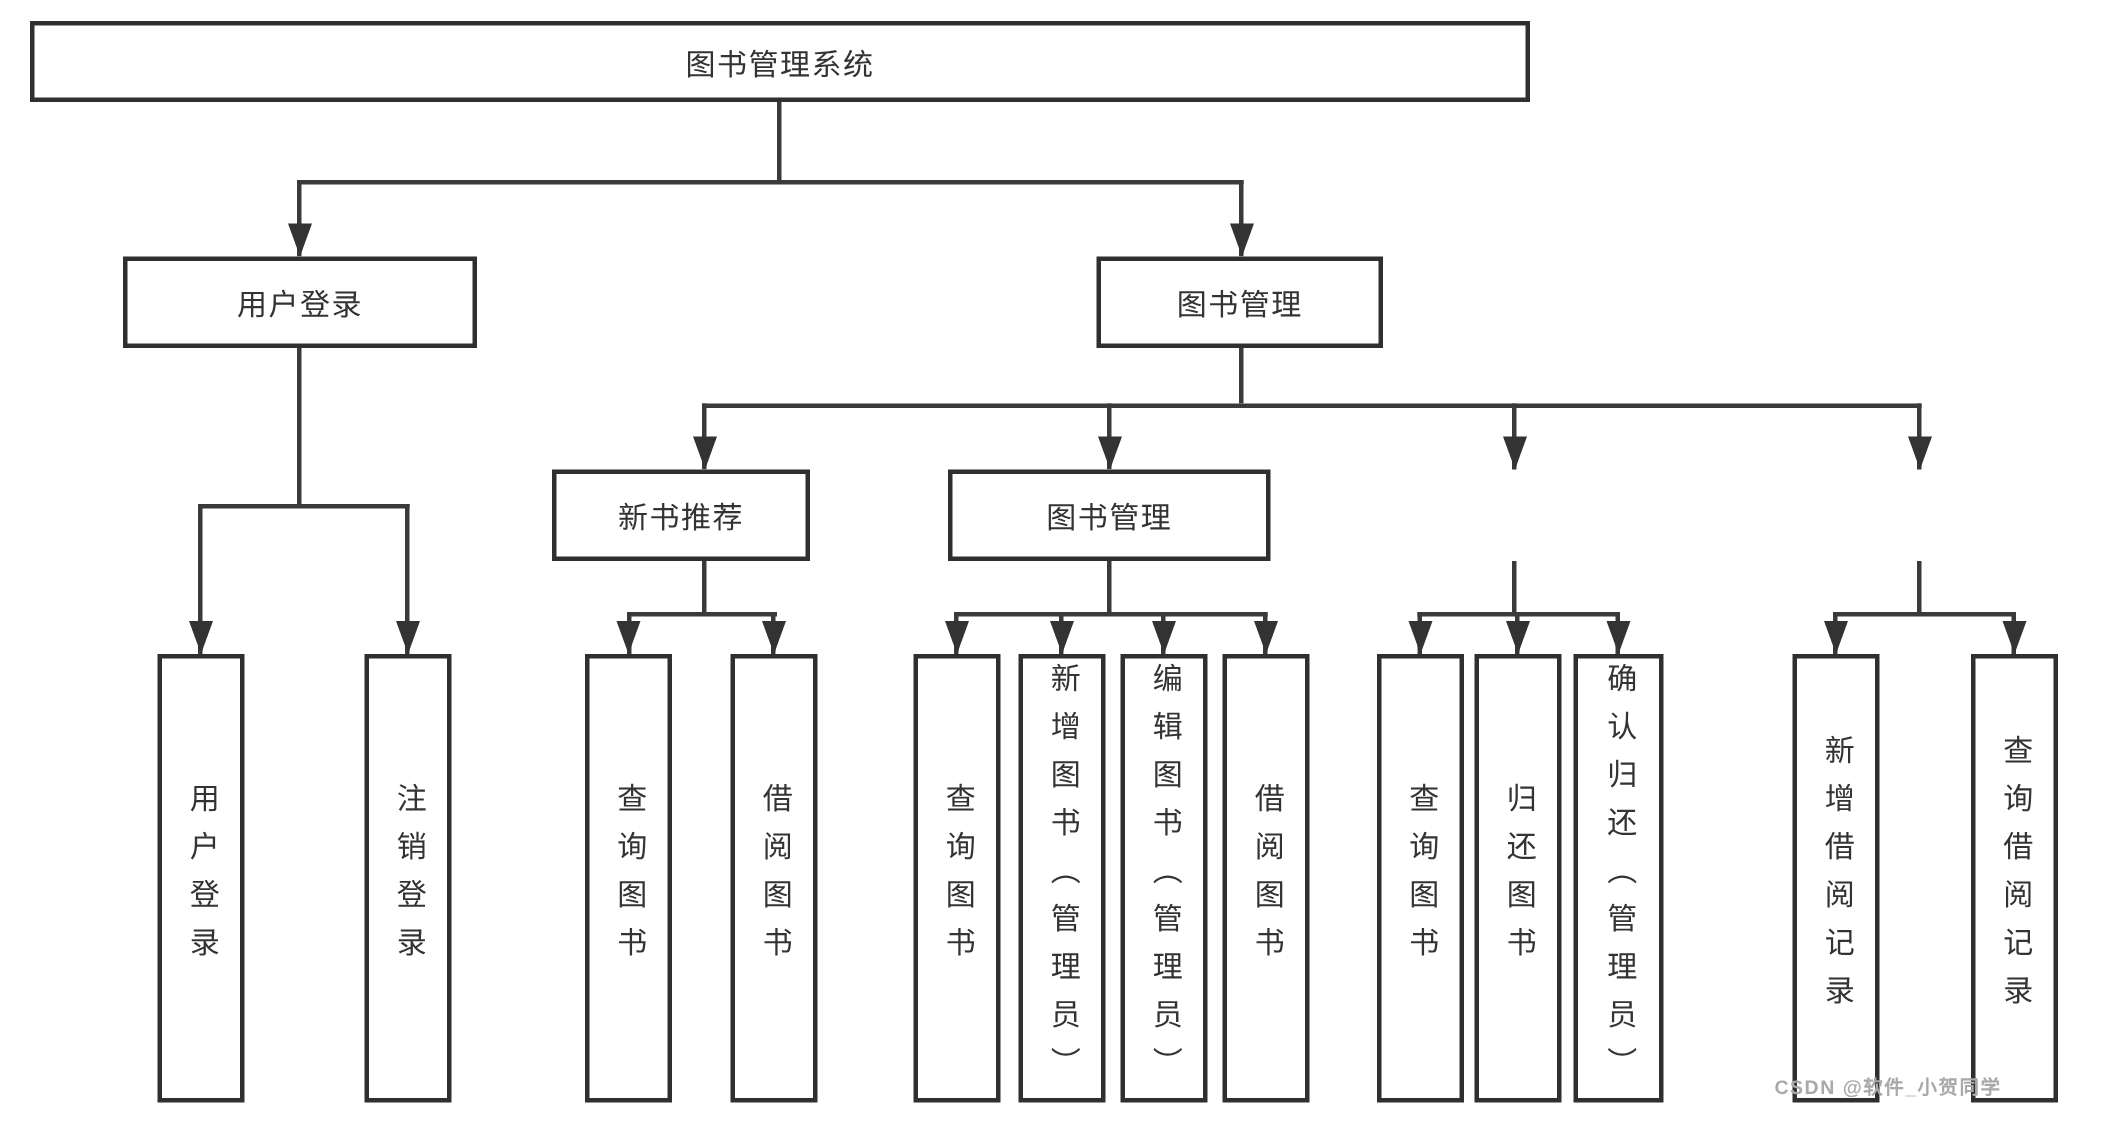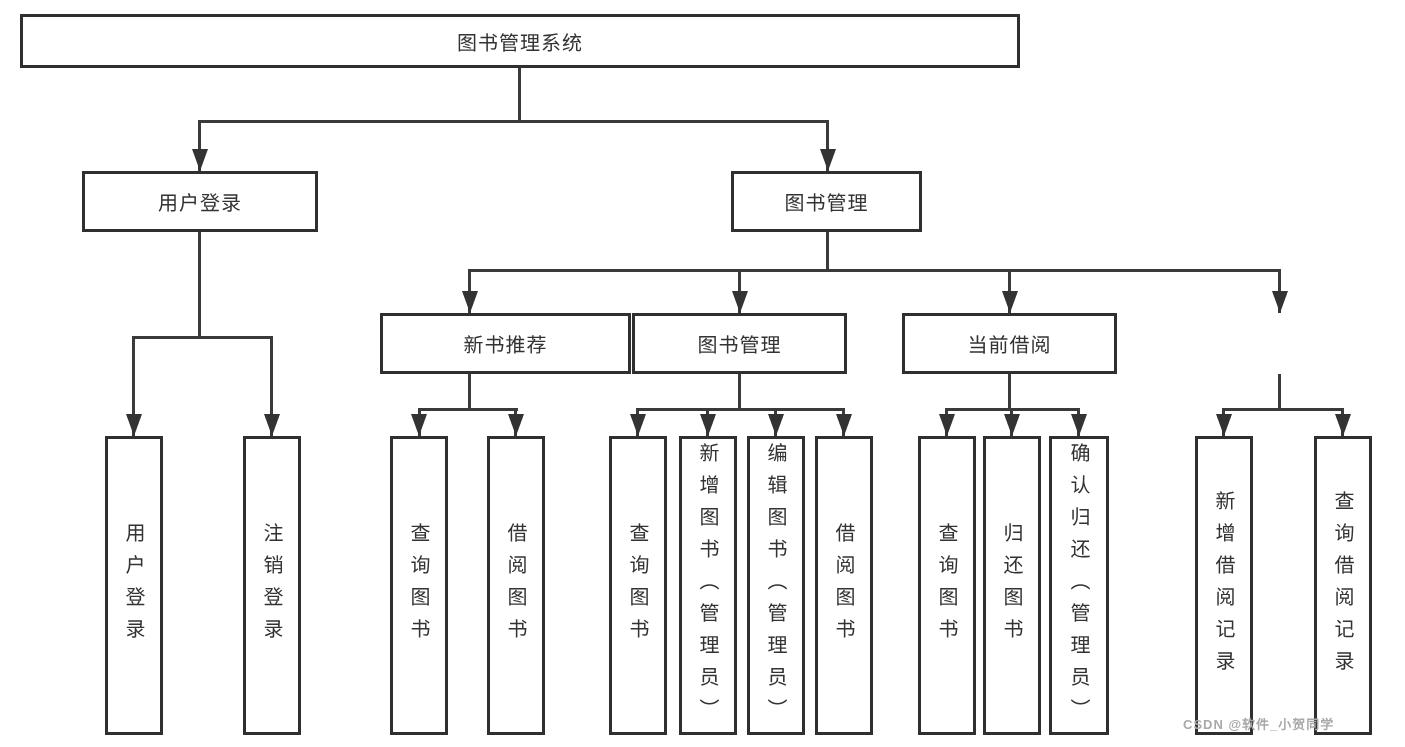--- a/index.html
+++ b/index.html
@@ -97,28 +97,25 @@
     <span>图书管理系统</span>
   </div>
 
   <div class="node h" style="left:82px;top:171px;width:236px;height:61px">
     <span>用户登录</span>
   </div>
   <div class="node h" style="left:731px;top:171px;width:191px;height:61px">
     <span>图书管理</span>
   </div>
 
-  <div class="node h" style="left:380px;top:313px;width:251px;height:61px">
+  <div class="node h" style="left:368px;top:313px;width:172px;height:61px">
     <span>新书推荐</span>
   </div>
   <div class="node h" style="left:632px;top:313px;width:215px;height:61px">
     <span>图书管理</span>
-  </div>
-  <div class="node h" style="left:902px;top:313px;width:215px;height:61px">
-    <span>当前借阅</span>
   </div>
 
   <div class="node v" style="left:105px;top:436px;width:58px;height:299px">
     <span>用户登录</span>
   </div>
   <div class="node v" style="left:243px;top:436px;width:58px;height:299px">
     <span>注销登录</span>
   </div>
 
   <div class="node v" style="left:390px;top:436px;width:58px;height:299px">

